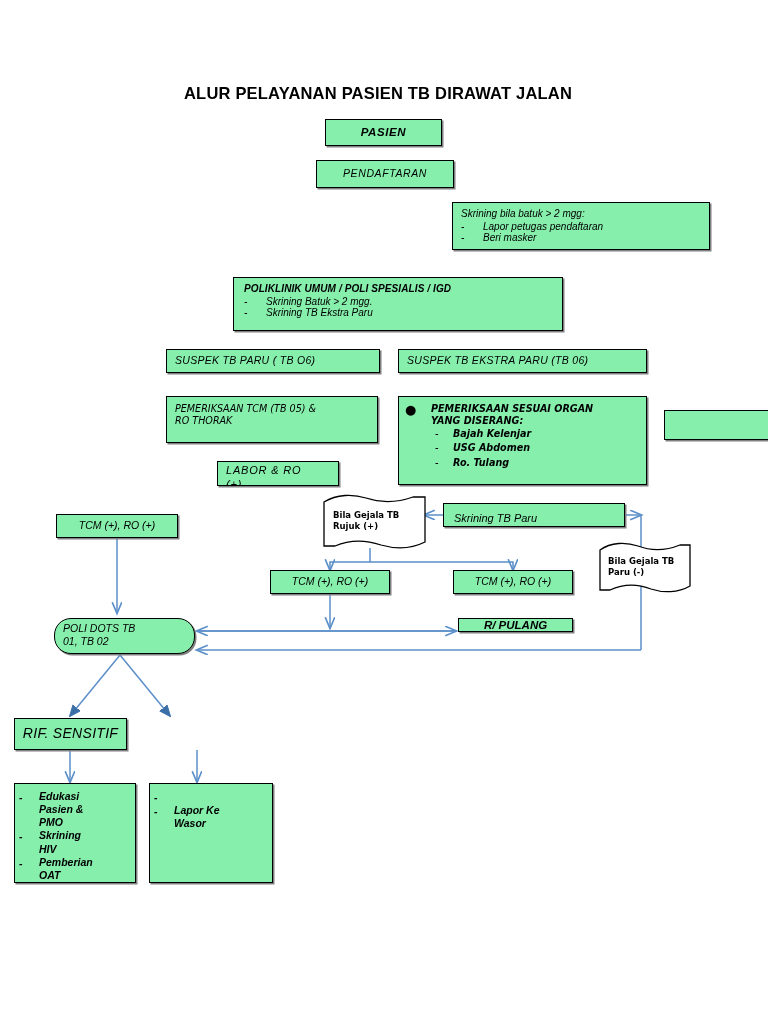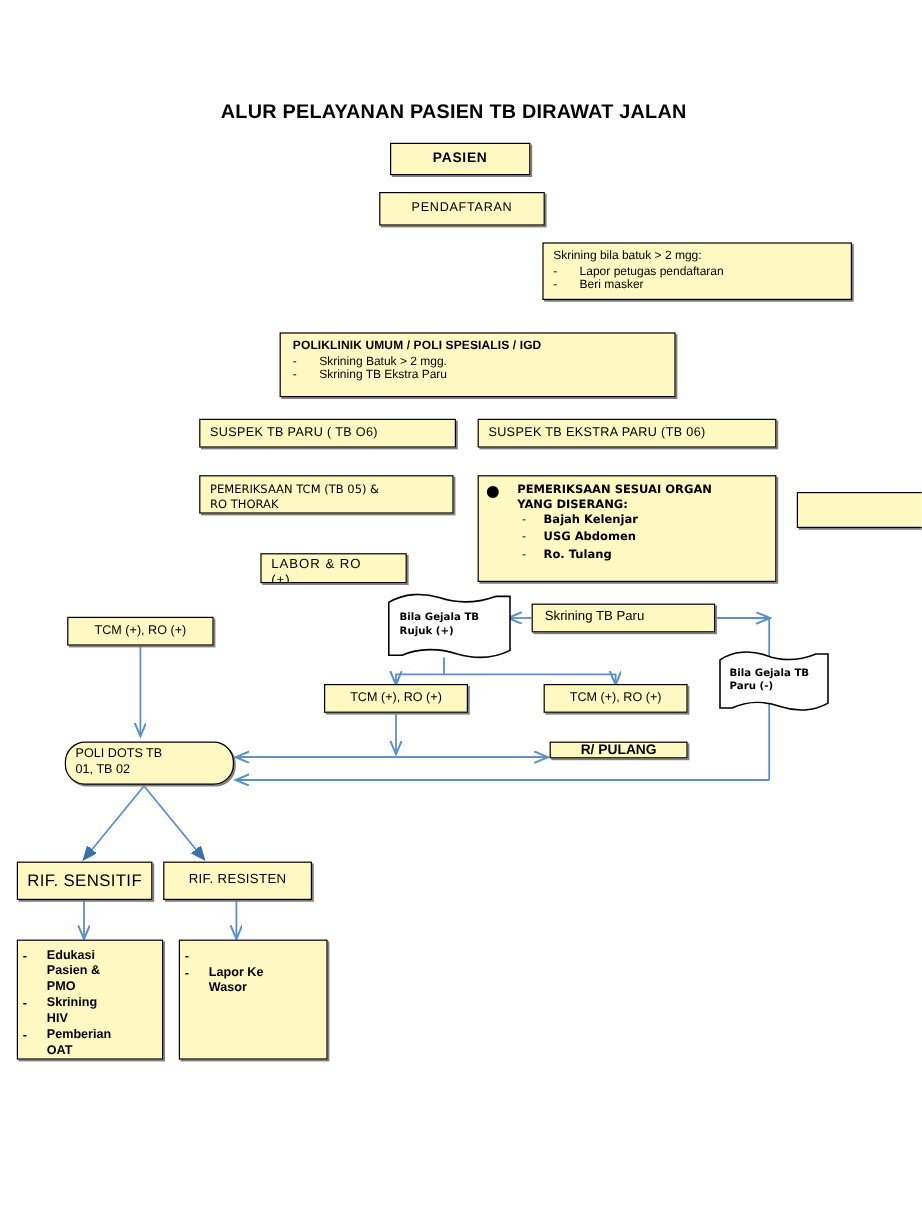--- a/index.html
+++ b/index.html
@@ -24,25 +24,26 @@
   #arrow-layer {
     position: absolute;
     left: 0; top: 0;
     width: 768px;
     height: 1024px;
     pointer-events: none;
   }
   .box {
     position: absolute;
     box-sizing: border-box;
-    background: #fef9c3;
+    background: #86efac;
     border: 1.6px solid #000000;
     box-shadow: 1.5px 1.5px 0 0 #808080;
     display: flex;
     align-items: center;
+    font-style: italic;
   }
   .box.center { justify-content: center; }
   .box.topleft { align-items: flex-start; }
 
   .title {
     position: absolute;
     font-weight: bold;
     font-size: 16.5px;
     letter-spacing: 0.2px;
     white-space: nowrap;
@@ -177,21 +178,21 @@
   </div>
 
   <div class="box t-arial" style="left:166px; top:349px; width:214px; height:24px; padding-left:8px;">
     <span class="lbl" style="font-size:10.5px; letter-spacing:0.3px;">SUSPEK TB PARU ( TB O6)</span>
   </div>
 
   <div class="box t-arial" style="left:398px; top:349px; width:249px; height:24px; padding-left:8px;">
     <span class="lbl" style="font-size:10.5px; letter-spacing:0.3px;">SUSPEK TB EKSTRA PARU (TB 06)</span>
   </div>
 
-  <div class="box topleft t-cal" style="left:166px; top:396px; width:212px; height:32px; padding:6px 8px;">
+  <div class="box topleft t-cal" style="left:166px; top:396px; width:212px; height:47px; padding:6px 8px;">
     <div style="font-size:9.6px; line-height:1.5;">
       <span class="lbl">PEMERIKSAAN TCM (TB 05) &amp;</span>
       <span class="lbl">RO THORAK</span>
     </div>
   </div>
 
   <div class="box topleft t-cal" style="left:398px; top:396px; width:249px; height:89px; padding:6px 6px;">
     <div style="font-size:9.6px; line-height:1.5; width:100%;">
       <div class="bulletrow">
         <span class="bullet">●</span>
@@ -235,21 +236,21 @@
   <div class="flagwrap" style="left:321px; top:494px; width:108px; height:56px;">
     <svg width="108" height="56" viewBox="0 0 108 56">
       <path d="M3,8 C16,0 32,0 45,4 C60,9 75,9 92,3 L104,3 L104,48 C90,55 74,55 60,51 C45,46 28,46 14,52 L3,52 Z" fill="#ffffff" stroke="#000000" stroke-width="1.3"></path>
     </svg>
     <div class="flagtext" style="left:12px; top:16px;">
       <span class="lbl">Bila Gejala TB</span>
       <span class="lbl">Rujuk (+)</span>
     </div>
   </div>
 
-  <div class="box t-arial" style="left:443px; top:503px; width:153px; height:24px; padding-left:10px;">
+  <div class="box t-arial" style="left:443px; top:503px; width:182px; height:24px; padding-left:10px;align-items:flex-end;">
     <span class="lbl" style="font-size:11px;">Skrining TB Paru</span>
   </div>
 
   <div class="flagwrap" style="left:597px; top:542px; width:96px; height:52px;">
     <svg width="96" height="52" viewBox="0 0 96 52">
       <path d="M3,8 C14,0 29,0 41,4 C54,9 68,9 83,3 L93,3 L93,44 C81,51 66,51 54,47 C41,42 26,42 13,48 L3,48 Z" fill="#ffffff" stroke="#000000" stroke-width="1.3"></path>
     </svg>
     <div class="flagtext" style="left:11px; top:14px;">
       <span class="lbl">Bila Gejala TB</span>
       <span class="lbl">Paru (-)</span>
@@ -272,23 +273,20 @@
   </div>
 
   <div class="box center t-arial" style="left:458px; top:618px; width:115px; height:14px;">
     <span class="lbl bold" style="font-size:11.5px;">R/ PULANG</span>
   </div>
 
   <div class="box center t-arial" style="left:14px; top:718px; width:113px; height:32px;">
     <span class="lbl" style="font-size:14px; letter-spacing:0.3px;">RIF. SENSITIF</span>
   </div>
 
-  <div class="box center t-arial" style="left:136px; top:718px; width:124px; height:32px;">
-    <span class="lbl" style="font-size:11px; letter-spacing:0.3px;">RIF. RESISTEN</span>
-  </div>
 
   <div class="box topleft t-arial" style="left:14px; top:783px; width:122px; height:100px; padding:6px 4px;">
     <div style="font-size:10.5px; line-height:1.35; font-weight:bold; width:100%;">
       <div class="listrow">
         <span class="dash" style="width:20px; flex:0 0 20px;">-</span>
         <span class="litem">
           <span class="lbl">Edukasi</span>
           <span class="lbl">Pasien     &amp;</span>
           <span class="lbl">PMO</span>
         </span>

